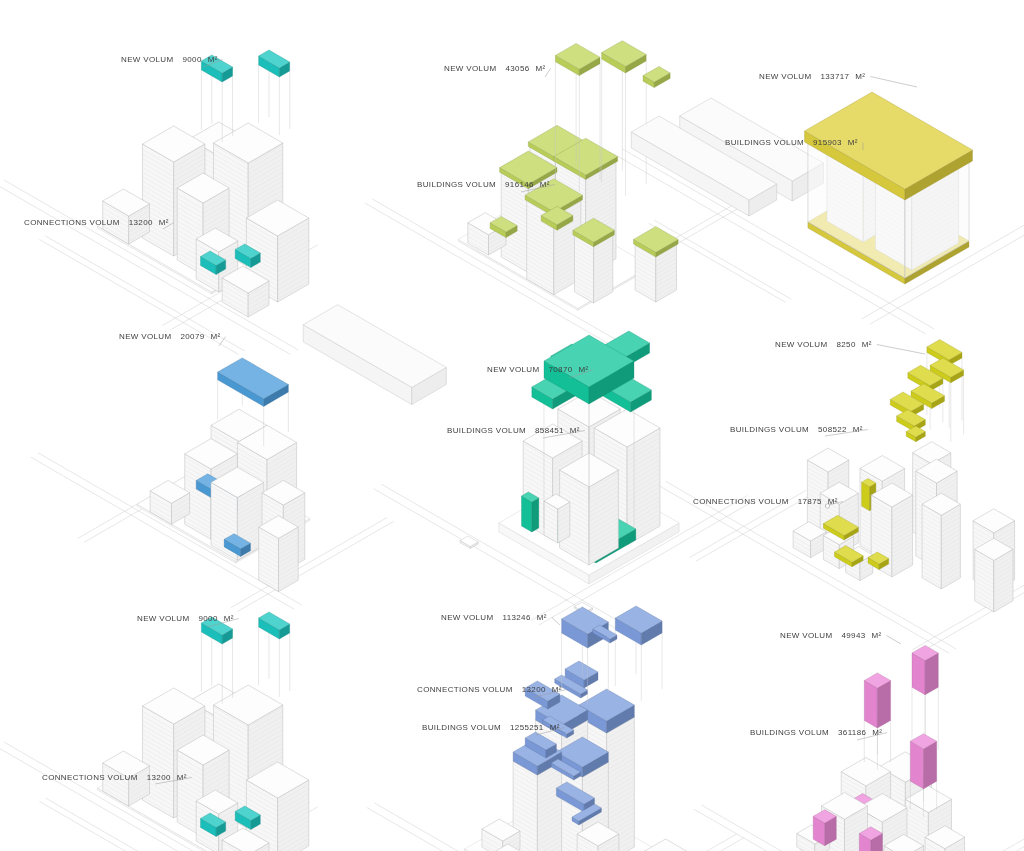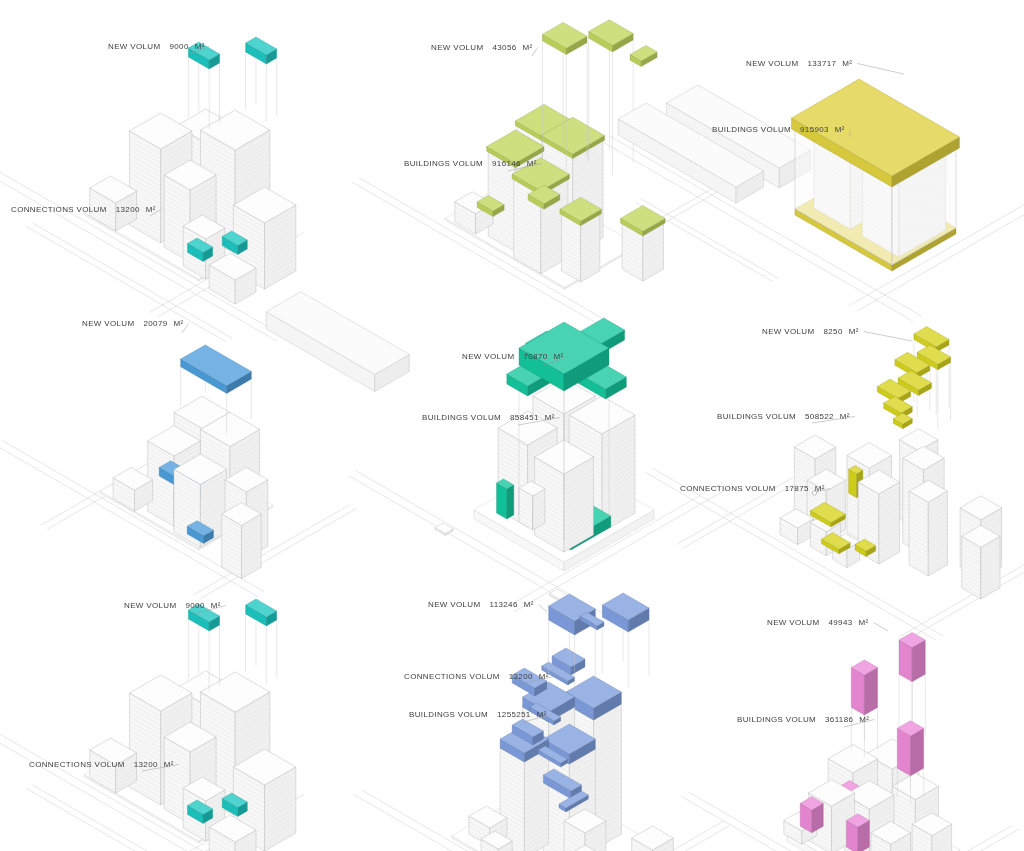--- a/index.html
+++ b/index.html
@@ -1,18 +1,18 @@
 <!DOCTYPE html>
 <html><head>
 <meta charset="utf-8">
 <style>
   html,body{margin:0;padding:0;background:#ffffff;}
   #sheet{position:relative;width:1024px;height:851px;background:#ffffff;overflow:hidden;
          font-family:"Liberation Sans",sans-serif;}
-  figure.panel{position:absolute;margin:0;padding:4px;}
+  figure.panel{position:absolute;margin:0;padding:17px;}
   figure.panel svg{display:block;overflow:visible;}
   svg text{font-family:"Liberation Sans",sans-serif;fill:#3e3e3e;font-size:8px;letter-spacing:.35px;}
 </style>
 </head>
 <body>
 
 <div id="sheet">
   <figure class="panel" style="left:0;top:0">
       <svg width="412" height="290">
         <g>
@@ -307,21 +307,21 @@
           <polygon points="252.0,33.0 272.7,45.0 262.4,51.0 241.6,39.0" fill="#4ed3ce" stroke="#148b86" stroke-width="0.3" stroke-linejoin="round"></polygon>
         </g>
         <g>
           <text x="104" y="45"><tspan>NEW VOLUM</tspan><tspan dx="9">9000</tspan><tspan dx="6">M²</tspan></text>
           <line x1="205.734375" y1="42.5" x2="186" y2="50" stroke="#9b9b9b" stroke-width="0.5"></line>
           <text x="7" y="208"><tspan>CONNECTIONS  VOLUM</tspan><tspan dx="9">13200</tspan><tspan dx="6">M²</tspan></text>
           <line x1="156.78125" y1="205.5" x2="146" y2="212" stroke="#9b9b9b" stroke-width="0.5"></line>
         </g>
       </svg>
     </figure>
-  <figure class="panel" style="left:400px;top:4px">
+  <figure class="panel" style="left:400px;top:12px">
       <svg width="300" height="292">
         <g>
           <line x1="331.2128" y1="173.6" x2="224.45232" y2="235.24" stroke="#cfcfcf" stroke-width="0.5"></line>
           <line x1="325.63576" y1="170.38" x2="218.87528" y2="232.02" stroke="#cfcfcf" stroke-width="0.5"></line>
           <line x1="237.19984" y1="191.08" x2="374.23568" y2="270.2" stroke="#cfcfcf" stroke-width="0.5"></line>
           <line x1="231.6228" y1="194.3" x2="368.65864" y2="273.42" stroke="#cfcfcf" stroke-width="0.5"></line>
           <line x1="-44.83904000000001" y1="169.92" x2="206.12776000000002" y2="314.82" stroke="#cfcfcf" stroke-width="0.5"></line>
           <line x1="-52.00952000000001" y1="174.06" x2="198.95728" y2="318.96000000000004" stroke="#cfcfcf" stroke-width="0.5"></line>
           <polygon points="41.2,210.4 160.7,279.4 160.7,281.2 41.2,212.2" fill="#f8f8f8" stroke="#cfcfcf" stroke-width="0.4" stroke-linejoin="round"></polygon>
           <polygon points="234.0,237.1 160.7,279.4 160.7,281.2 234.0,238.9" fill="#f2f2f2" stroke="#cfcfcf" stroke-width="0.4" stroke-linejoin="round"></polygon>
@@ -770,21 +770,21 @@
           <polygon points="355.9,225.0 383.6,241.0 354.2,258.0 326.5,242.0" fill="#e6da68" stroke="#9c922b" stroke-width="0.3" stroke-linejoin="round"></polygon>
         </g>
         <g>
           <text x="42" y="62"><tspan>NEW VOLUM</tspan><tspan dx="9">133717</tspan><tspan dx="6">M²</tspan></text>
           <line x1="153.328125" y1="59.5" x2="200" y2="70" stroke="#9b9b9b" stroke-width="0.5"></line>
           <text x="8" y="128"><tspan>BUILDINGS VOLUM</tspan><tspan dx="9">915903</tspan><tspan dx="6">M²</tspan></text>
           <line x1="145.875" y1="125.5" x2="146" y2="133" stroke="#9b9b9b" stroke-width="0.5"></line>
         </g>
       </svg>
     </figure>
-  <figure class="panel" style="left:48px;top:292px">
+  <figure class="panel" style="left:72px;top:292px">
       <svg width="296" height="272">
         <g>
           <polygon points="214.2,15.7 322.8,78.4 322.8,95.5 214.2,32.8" fill="#f5f5f5" stroke="#c2c2c2" stroke-width="0.45" stroke-linejoin="round"></polygon>
           <polygon points="357.3,58.4 322.8,78.4 322.8,95.5 357.3,75.5" fill="#ededed" stroke="#c2c2c2" stroke-width="0.45" stroke-linejoin="round"></polygon>
           <polygon points="248.7,-4.3 357.3,58.4 322.8,78.4 214.2,15.7" fill="#fbfbfb" stroke="#c2c2c2" stroke-width="0.45" stroke-linejoin="round"></polygon>
           <line x1="-50.7388" y1="143.9" x2="212.52519999999998" y2="295.9" stroke="#cfcfcf" stroke-width="0.5"></line>
           <line x1="-58.143099999999976" y1="148.175" x2="205.1209" y2="300.175" stroke="#cfcfcf" stroke-width="0.5"></line>
           <line x1="143.4184" y1="147.7" x2="-4.667599999999993" y2="233.2" stroke="#cfcfcf" stroke-width="0.5"></line>
           <line x1="136.8368" y1="143.9" x2="-11.249199999999973" y2="229.4" stroke="#cfcfcf" stroke-width="0.5"></line>
           <line x1="304.6676" y1="212.3" x2="148.3546" y2="302.55" stroke="#cfcfcf" stroke-width="0.5"></line>
@@ -1036,21 +1036,21 @@
           <polygon points="128.6,63.1 174.7,89.8 174.7,97.4 128.6,70.8" fill="#4a98d2" stroke="#366f99" stroke-width="0.3" stroke-linejoin="round"></polygon>
           <polygon points="199.4,75.5 174.7,89.8 174.7,97.4 199.4,83.1" fill="#3c7bab" stroke="#366f99" stroke-width="0.3" stroke-linejoin="round"></polygon>
           <polygon points="153.3,48.9 199.4,75.5 174.7,89.8 128.6,63.1" fill="#74b3e3" stroke="#366f99" stroke-width="0.3" stroke-linejoin="round"></polygon>
         </g>
         <g>
           <text x="30" y="30"><tspan>NEW VOLUM</tspan><tspan dx="9">20079</tspan><tspan dx="6">M²</tspan></text>
           <line x1="136.53125" y1="27.5" x2="130" y2="37" stroke="#9b9b9b" stroke-width="0.5"></line>
         </g>
       </svg>
     </figure>
-  <figure class="panel" style="left:408px;top:292px">
+  <figure class="panel" style="left:420px;top:292px">
       <svg width="278" height="278">
         <g>
           <line x1="-55.84" y1="175" x2="199.63" y2="322.5" stroke="#cfcfcf" stroke-width="0.5"></line>
           <line x1="-63.633999999999986" y1="179.5" x2="191.836" y2="327" stroke="#cfcfcf" stroke-width="0.5"></line>
           <line x1="318.272" y1="191" x2="101.77199999999999" y2="316" stroke="#cfcfcf" stroke-width="0.5"></line>
           <line x1="310.478" y1="186.5" x2="93.97800000000001" y2="311.5" stroke="#cfcfcf" stroke-width="0.5"></line>
           <polygon points="137.3,297.5 147.7,303.5 147.7,305.5 137.3,299.5" fill="#f4f4f4" stroke="#bbbbbb" stroke-width="0.4" stroke-linejoin="round"></polygon>
           <polygon points="155.5,299.0 147.7,303.5 147.7,305.5 155.5,301.0" fill="#ececec" stroke="#bbbbbb" stroke-width="0.4" stroke-linejoin="round"></polygon>
           <polygon points="145.1,293.0 155.5,299.0 147.7,303.5 137.3,297.5" fill="#ffffff" stroke="#bbbbbb" stroke-width="0.4" stroke-linejoin="round"></polygon>
           <polygon points="23.0,231.5 33.4,237.5 33.4,239.5 23.0,233.5" fill="#f4f4f4" stroke="#bbbbbb" stroke-width="0.4" stroke-linejoin="round"></polygon>

